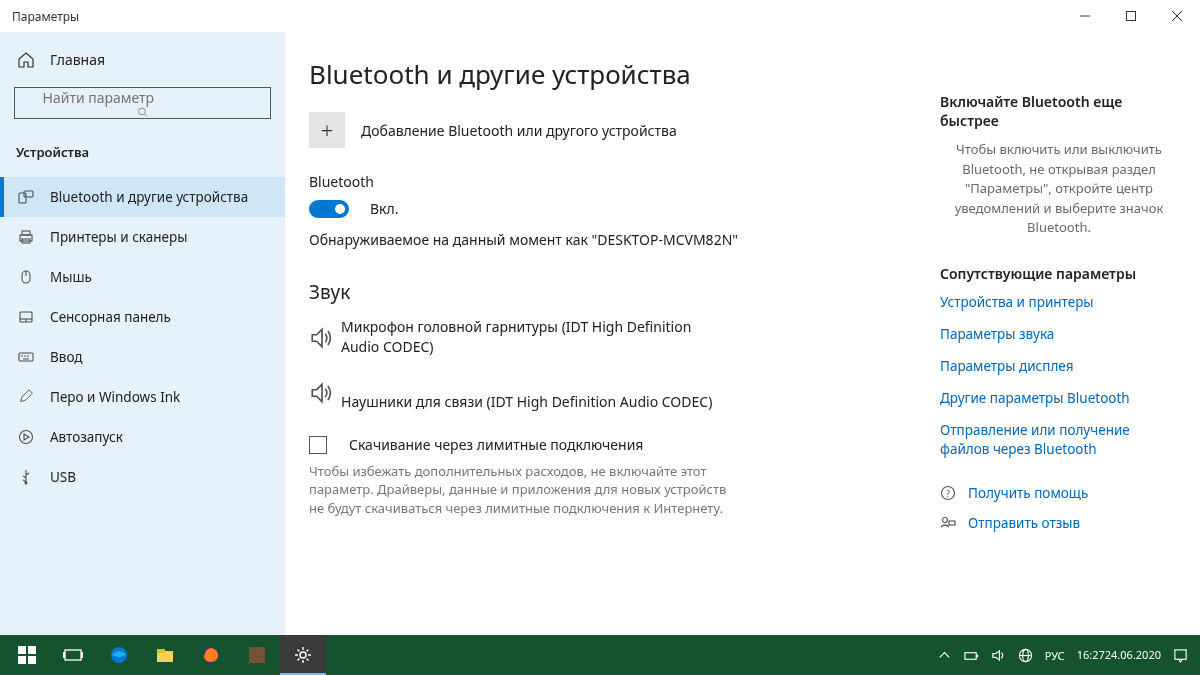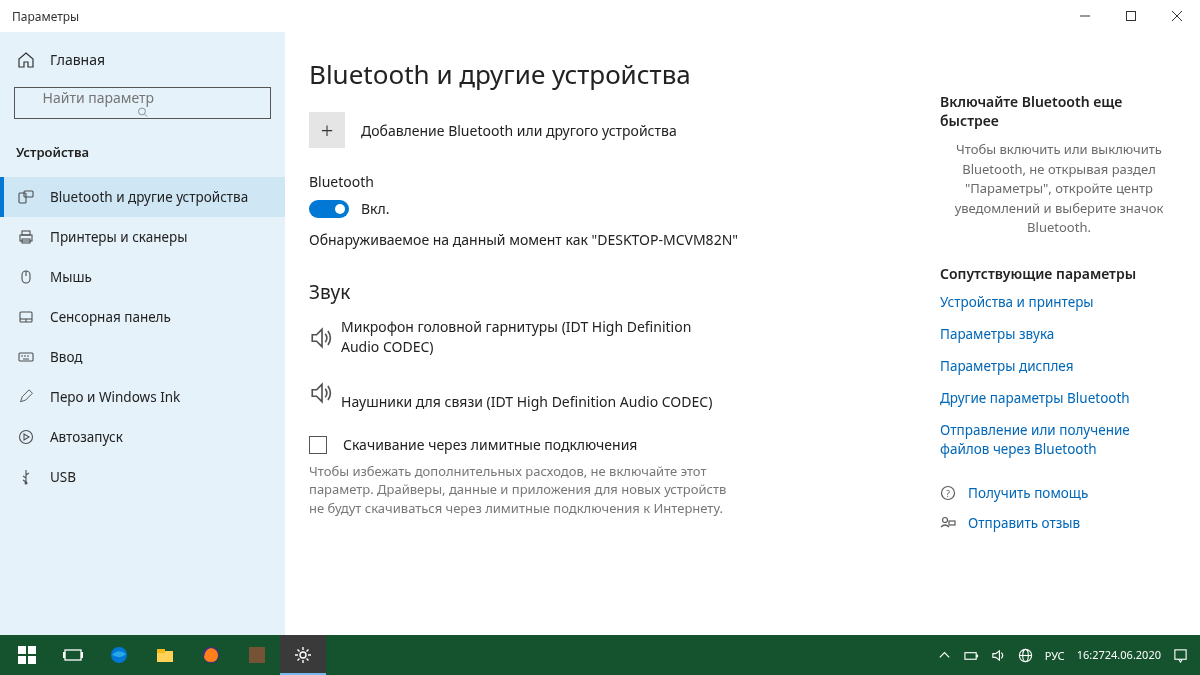--- a/index.html
+++ b/index.html
@@ -22,31 +22,31 @@
   .nav-item.selected { background: #cfe6f5; }
   .nav-item.selected::before { content: ""; position: absolute; left: 0; top: 0; bottom: 0; width: 4px; background: #0078d4; }
   .nav-item svg { width: 16px; height: 16px; flex-shrink: 0; opacity: .85; }
   .main { flex: 1; display: flex; overflow: hidden; }
   .content { flex: 1; padding: 24px 30px 10px 24px; overflow-y: auto; }
   .content h1 { font-size: 26px; font-weight: 400; color: #222; margin-bottom: 20px; }
   .add-device { display: flex; align-items: center; gap: 16px; margin-bottom: 24px; }
   .add-device .plus { width: 36px; height: 36px; background: #e5e5e5; display: flex; align-items: center; justify-content: center; font-size: 22px; font-weight: 300; color: #333; }
   .add-device .label { font-size: 14px; color: #222; }
   .section-label { font-size: 14px; color: #222; margin-bottom: 8px; }
-  .toggle-row { display: flex; align-items: center; gap: 12px; margin-bottom: 12px; }
+  .toggle-row { display: flex; align-items: center; gap: 21px; margin-bottom: 12px; }
   .toggle { width: 40px; height: 18px; border-radius: 9px; background: #0078d4; position: relative; }
   .toggle::after { content: ""; position: absolute; width: 10px; height: 10px; border-radius: 50%; background: #fff; top: 4px; right: 4px; }
   .toggle-label { font-size: 14px; color: #222; }
   .discoverable { font-size: 14px; color: #222; margin-bottom: 30px; }
   .section-title { font-size: 19px; font-weight: 400; color: #222; margin-bottom: 12px; }
   .device-item { display: flex; align-items: flex-end; gap: 6px; margin-bottom: 22px; max-width: 420px; }
   .device-icon { flex-shrink: 0; margin-top: 2px; }
   .device-icon svg { width: 26px; height: 26px; opacity: .85; }
   .device-label { font-size: 14px; color: #222; line-height: 1.4; }
-  .checkbox-row { display: flex; align-items: center; gap: 16px; margin-top: 24px; margin-bottom: 8px; }
+  .checkbox-row { display: flex; align-items: center; gap: 22px; margin-top: 24px; margin-bottom: 8px; }
   .checkbox { width: 18px; height: 18px; border: 1.5px solid #555; background: #fff; }
   .checkbox-label { font-size: 14px; color: #222; }
   .help-text { font-size: 13px; color: #777; max-width: 420px; line-height: 1.4; }
   .right-pane { width: 260px; padding: 60px 22px 10px 0; }
   .right-block { margin-bottom: 26px; }
   .right-title { font-size: 14px; font-weight: 600; color: #222; margin-bottom: 10px; }
   .right-text { font-size: 13px; color: #6a6a6a; line-height: 1.5; text-align: center; }
   .right-link { display: block; font-size: 13.5px; color: #0067b8; margin-bottom: 14px; line-height: 1.35; }
   .help-row { display: flex; align-items: center; gap: 12px; margin-bottom: 12px; }
   .help-row svg { width: 16px; height: 16px; opacity: .8; }

